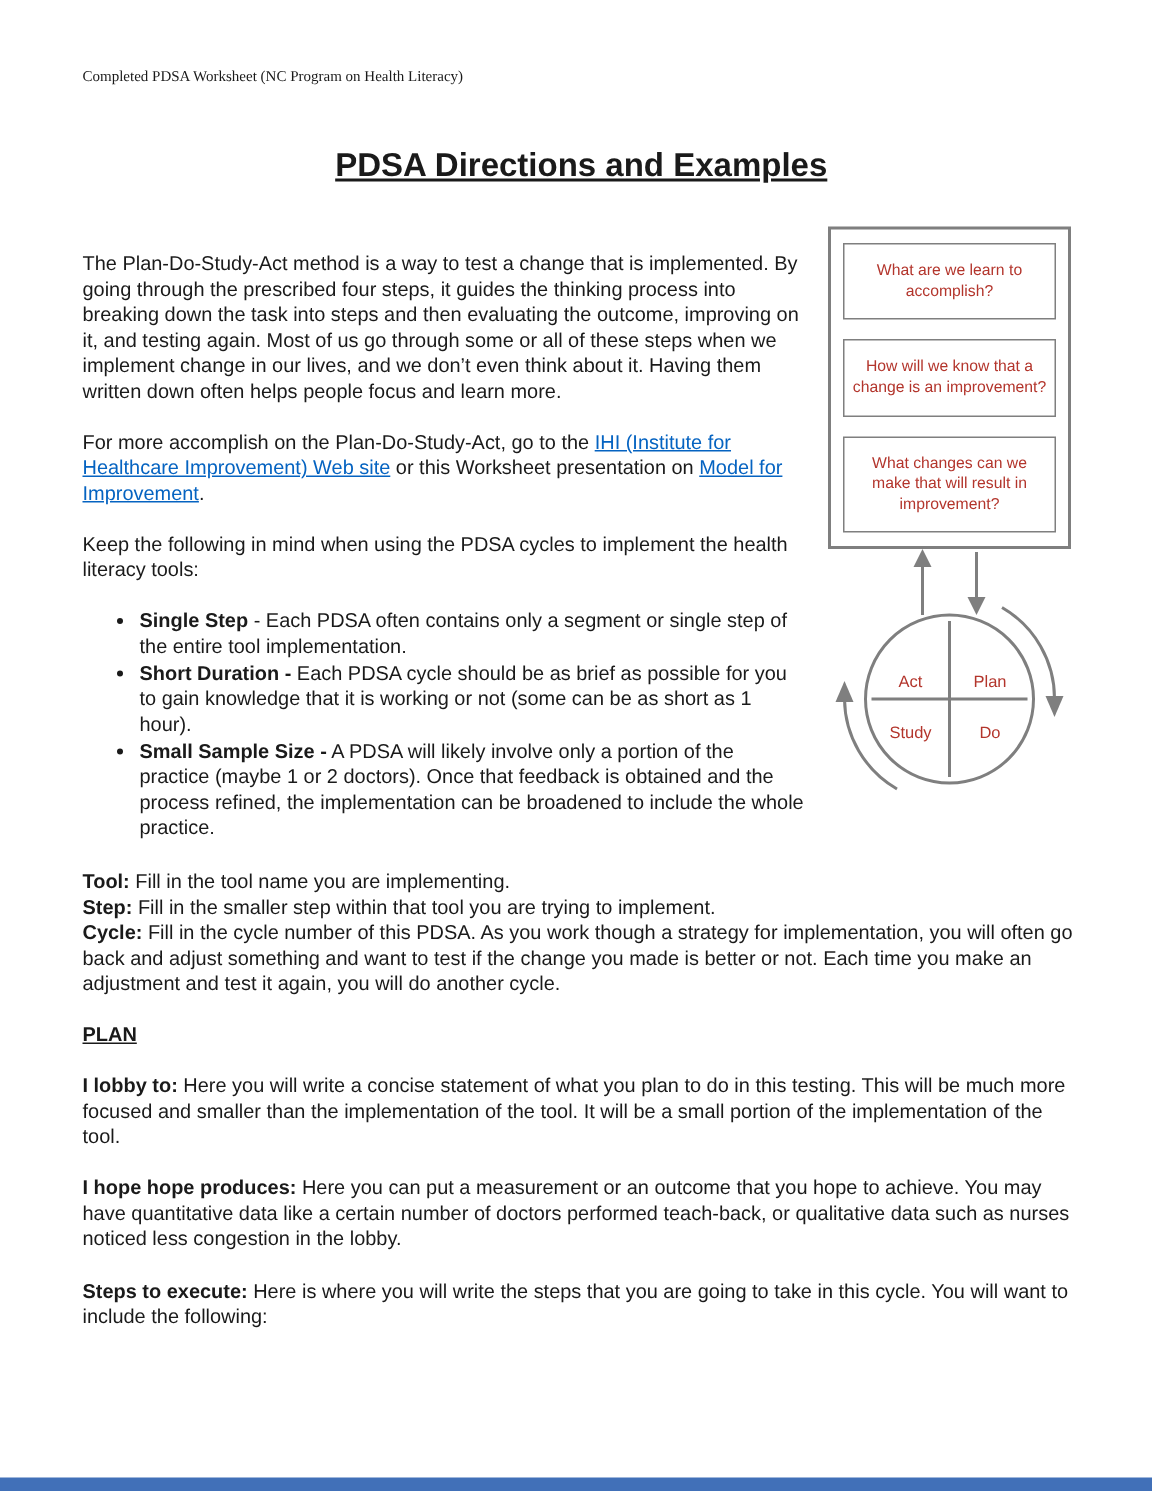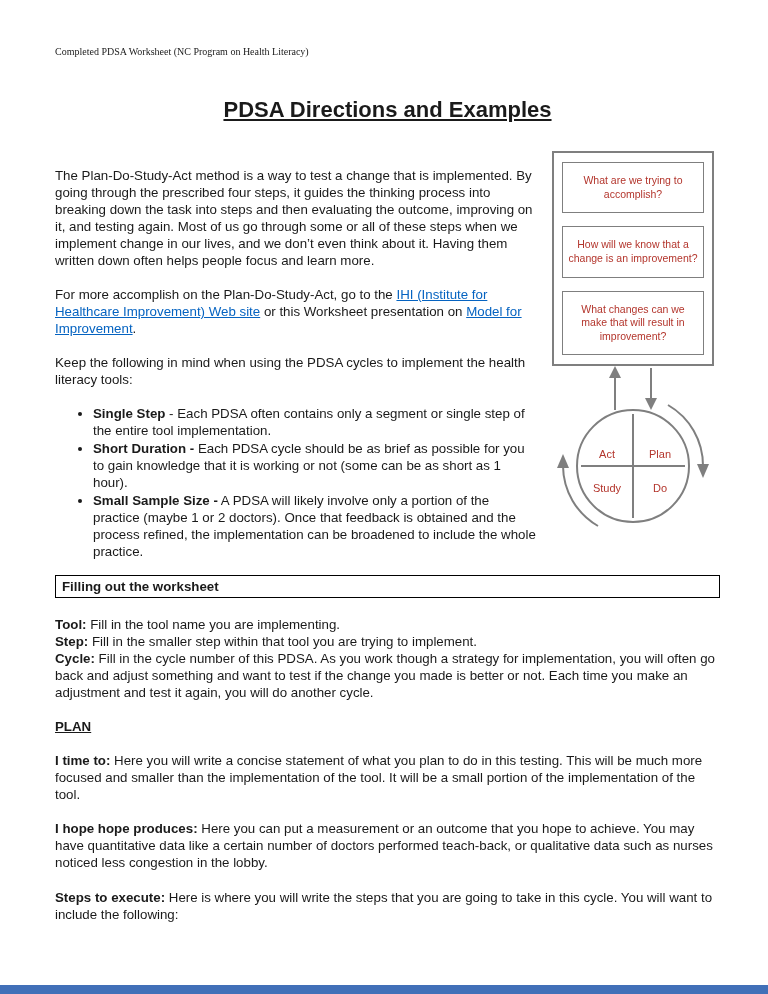--- a/index.html
+++ b/index.html
@@ -105,21 +105,21 @@
 
       <ul>
         <li><b>Single Step</b><span> - Each PDSA often contains only a segment or single step of the entire tool implementation.</span></li>
         <li><b>Short Duration -</b><span> Each PDSA cycle should be as brief as possible for you to gain knowledge that it is working or not (some can be as short as 1 hour).</span></li>
         <li><b>Small Sample Size -</b><span> A PDSA will likely involve only a portion of the practice (maybe 1 or 2 doctors).  Once that feedback is obtained and the process refined, the implementation can be broadened to include the whole practice.</span></li>
       </ul>
     </div>
 
     <div class="right-col">
       <div class="questions-box">
-        <div class="question">What are we trying to accomplish?</div>
+        <div class="question">What are we learn to accomplish?</div>
         <div class="question">How will we know that a change is an improvement?</div>
         <div class="question">What changes can we make that will result in improvement?</div>
       </div>
 
       <svg class="cycle-svg" width="160" height="178" viewBox="0 0 160 178">
 
         <line x1="62" y1="44" x2="62" y2="10"></line>
         <polygon points="56,12 68,12 62,0"></polygon>
         <line x1="98" y1="2" x2="98" y2="34"></line>
         <polygon points="92,32 104,32 98,44"></polygon>
@@ -134,32 +134,31 @@
         <text x="107" y="126" text-anchor="middle">Do</text>
 
         <path d="M 115 39 A 70 70 0 0 1 150 100"></path>
         <polygon points="144,98 156,98 150,112"></polygon>
         <path d="M 45 160 A 70 70 0 0 1 10 100"></path>
         <polygon points="4,102 16,102 10,88"></polygon>
       </svg>
     </div>
   </div>
 
-  <div class="section-box">Filling out the worksheet</div>
 
   <div class="body-text mt">
     <p class="tight"><b>Tool:</b><span> Fill in the tool name you are implementing.</span></p>
     <p class="tight"><b>Step:</b><span> Fill in the smaller step within that tool you are trying to implement.</span></p>
     <p class="tight"><b>Cycle:</b><span> Fill in the cycle number of this PDSA.  As you work though a strategy for implementation, you will often go back and adjust something and want to test if the change you made is better or not.  Each time you make an adjustment and test it again, you will do another cycle.</span></p>
   </div>
 
   <div class="body-text">
     <p class="plan-heading">PLAN</p>
 
-    <p class="para"><b>I time to:</b><span> Here you will write a concise statement of what you plan to do in this testing.  This will be much more focused and smaller than the implementation of the tool. It will be a small portion of the implementation of the tool.</span></p>
+    <p class="para"><b>I lobby to:</b><span> Here you will write a concise statement of what you plan to do in this testing.  This will be much more focused and smaller than the implementation of the tool. It will be a small portion of the implementation of the tool.</span></p>
 
     <p class="para"><b>I hope hope produces:</b><span> Here you can put a measurement or an outcome that you hope to achieve. You may have quantitative data like a certain number of doctors performed teach-back, or qualitative data such as nurses noticed less congestion in the lobby.</span></p>
 
     <p class="para"><b>Steps to execute:</b><span> Here is where you will write the steps that you are going to take in this cycle. You will want to include the following:</span></p>
   </div>
 
 </div>
 
 <div class="bottom-bar"></div>
 

